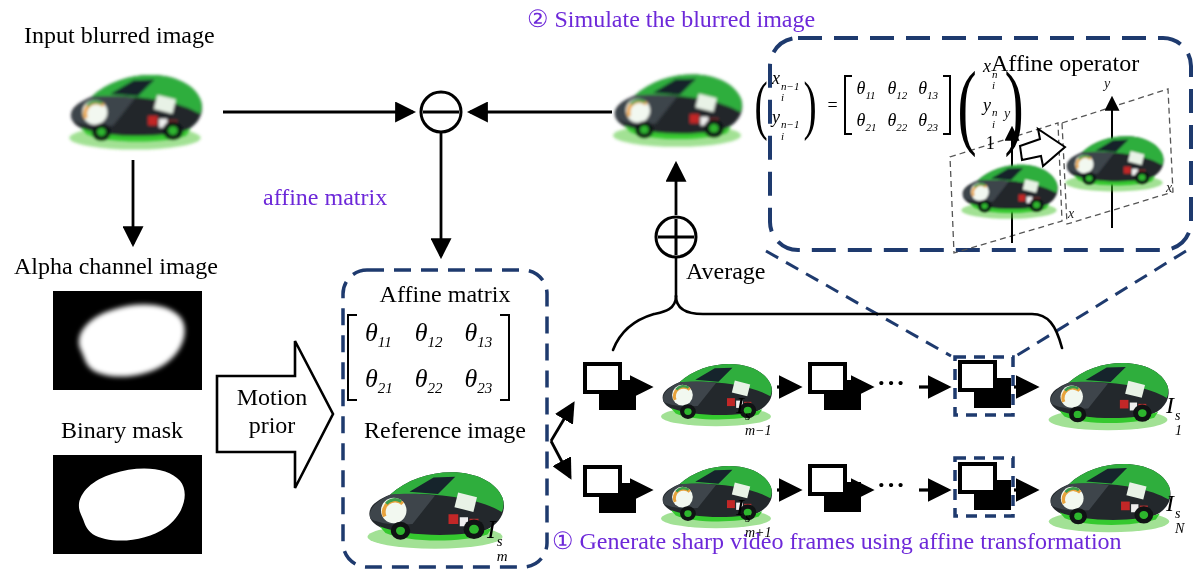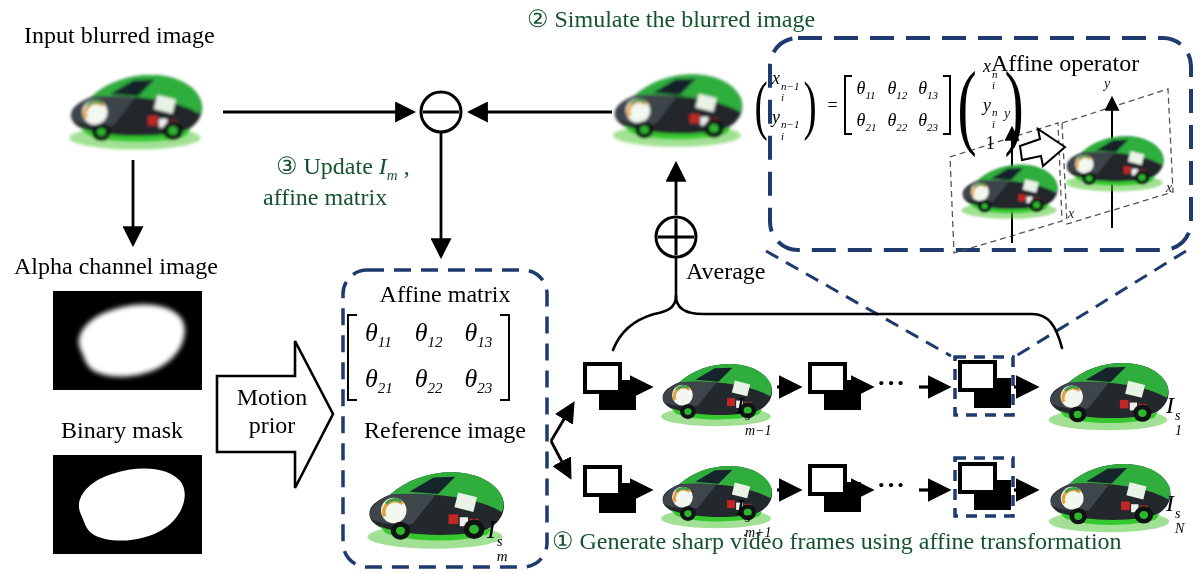--- a/index.html
+++ b/index.html
@@ -1,20 +1,20 @@
 <!DOCTYPE html>
 <html><head>
 <meta charset="utf-8">
 <style>
   html,body{margin:0;padding:0;background:#fff;}
   #canvas{position:relative;width:1203px;height:574px;background:#ffffff;overflow:hidden;
           font-family:"Liberation Serif","DejaVu Serif",serif;color:#000;}
   #diagram-svg{position:absolute;left:0;top:0;z-index:1;}
   .t{position:absolute;z-index:2;font-size:24px;white-space:nowrap;line-height:1.1;}
-  .red{color:#14532d;}
+  .red{color:#6d28d9;}
   .ctr{text-align:center;}
   .mi{font-style:italic;}
   
   .ss{display:inline-flex;flex-direction:column;align-items:flex-start;
       font-size:14px;line-height:1.05;vertical-align:-0.5em;margin-left:1px;font-style:italic;}
   .ss .sup,.ss .sub{display:block;}
   sub.msub{font-size:15px;font-style:italic;text-align:center;}
   
   .mwrap{display:flex;align-items:stretch;}
   .bl{width:8px;border:2.5px solid #000;border-right:none;}
@@ -199,21 +199,20 @@
   <g>
     <rect x="974" y="480" width="37" height="30" fill="#000"></rect>
         <rect x="960" y="464" width="35" height="28" fill="#fff" stroke="#000" stroke-width="4"></rect>
       </g>
 </svg>
 
 <div class="t" style="left:24px;top:22px">Input blurred image</div>
 
 <div class="t red" style="left:527px;top:6px">② Simulate the blurred image</div>
 
-<div class="t red" style="left:276px;top:153px"><span>③ Update </span><span class="mi">I</span><sub class="msub">m</sub><span> ,</span></div>
 <div class="t red" style="left:263px;top:184px">affine matrix</div>
 
 <div class="t" style="left:14px;top:253px">Alpha channel image</div>
 <div class="t" style="left:61px;top:417px">Binary mask</div>
 
 <div class="t ctr" style="left:216px;top:412px;width:112px">prior</div>
 <div class="t ctr" style="left:216px;top:384px;width:112px">Motion</div>
 
 <div class="t ctr" style="left:343px;top:281px;width:204px">Affine matrix</div>
 

